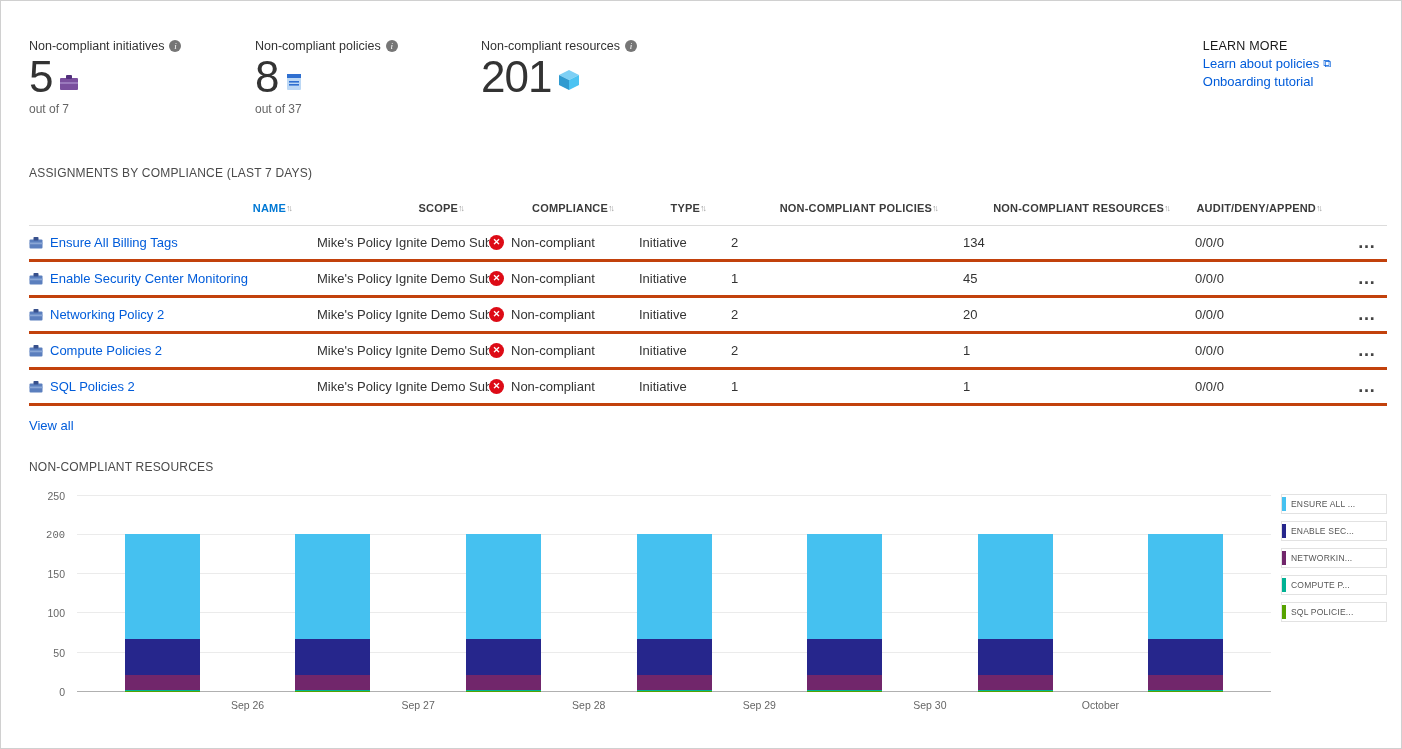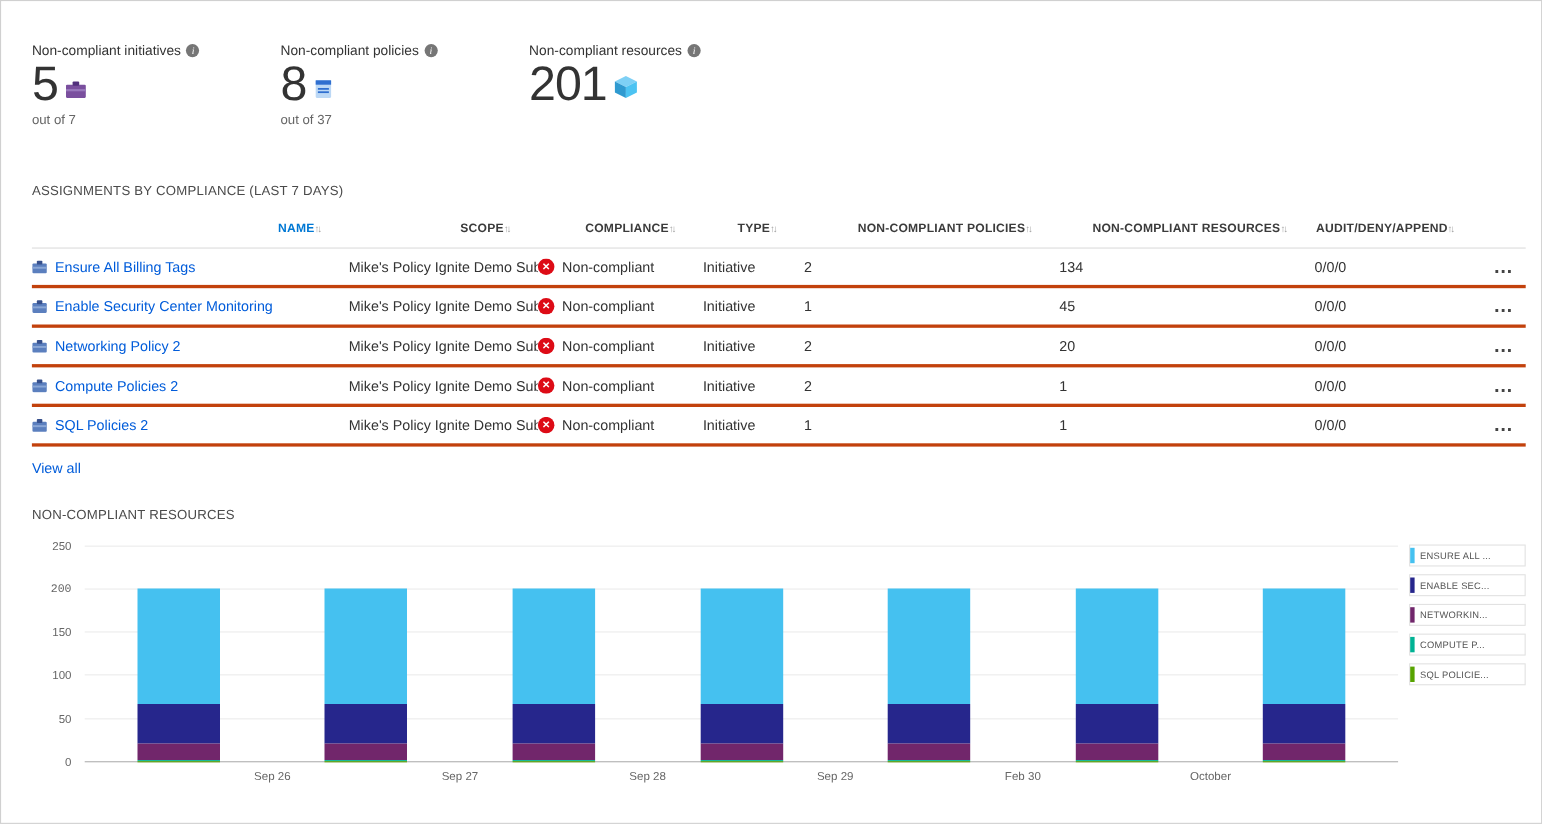--- a/index.html
+++ b/index.html
@@ -123,20 +123,30 @@
           <svg width="22" height="22" viewBox="0 0 22 22">
             <polygon points="11,1 21,6 11,11 1,6" fill="#7ed0f5"></polygon>
             <polygon points="1,6 11,11 11,21 1,16" fill="#2f9ad0"></polygon>
             <polygon points="21,6 11,11 11,21 21,16" fill="#4cc3f2"></polygon>
           </svg>
         </span>
       </div>
       <div class="stat-sub"></div>
     </div>
 
+    <div class="learn-more">
+      <div class="learn-more-title">LEARN MORE</div>
+      <a class="learn-link">
+        <span>Learn about policies</span>
+        <span class="ext-icon">⧉</span>
+      </a>
+      <a class="learn-link">
+        <span>Onboarding tutorial</span>
+      </a>
+    </div>
   </div>
 
   
   <div class="section-title assignments-title">ASSIGNMENTS BY COMPLIANCE (LAST 7 DAYS)</div>
 
   <div class="table">
     <div class="t-grid t-head" id="table-head">
         <div class="h-cell active">
           <span class="h-label">NAME</span>
           <span class="sort">↑↓</span>
@@ -368,21 +378,21 @@
                   <div class="seg" style="height: 0.4%; background: rgb(87, 163, 0);"></div>
                 </div>
               </div>
             </div>
         </div>
         <div class="xlabels" id="xlabels">
             <div class="xtick" style="left: 14.2857%;">Sep 26</div>
             <div class="xtick" style="left: 28.5714%;">Sep 27</div>
             <div class="xtick" style="left: 42.8571%;">Sep 28</div>
             <div class="xtick" style="left: 57.1429%;">Sep 29</div>
-            <div class="xtick" style="left: 71.4286%;">Feb 30</div>
+            <div class="xtick" style="left: 71.4286%;">Sep 30</div>
             <div class="xtick" style="left: 85.7143%;">October</div>
           </div>
       </div>
       <div class="legend" id="legend">
           <div class="legend-item">
             <span class="swatch" style="background:#45c1f0"></span>
             <span class="legend-label">ENSURE ALL ...</span>
           </div>
           <div class="legend-item">
             <span class="swatch" style="background:#26268c"></span>

